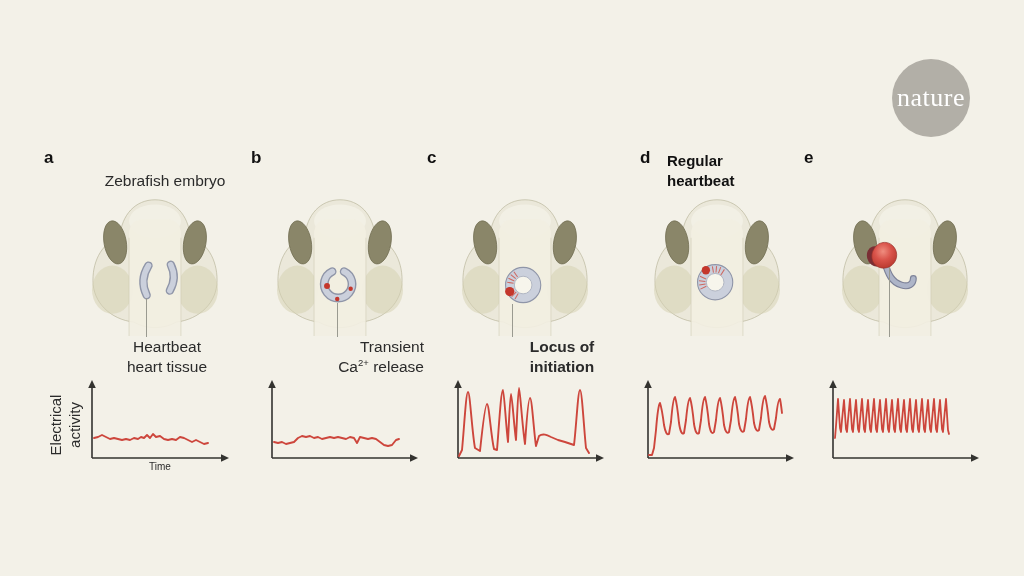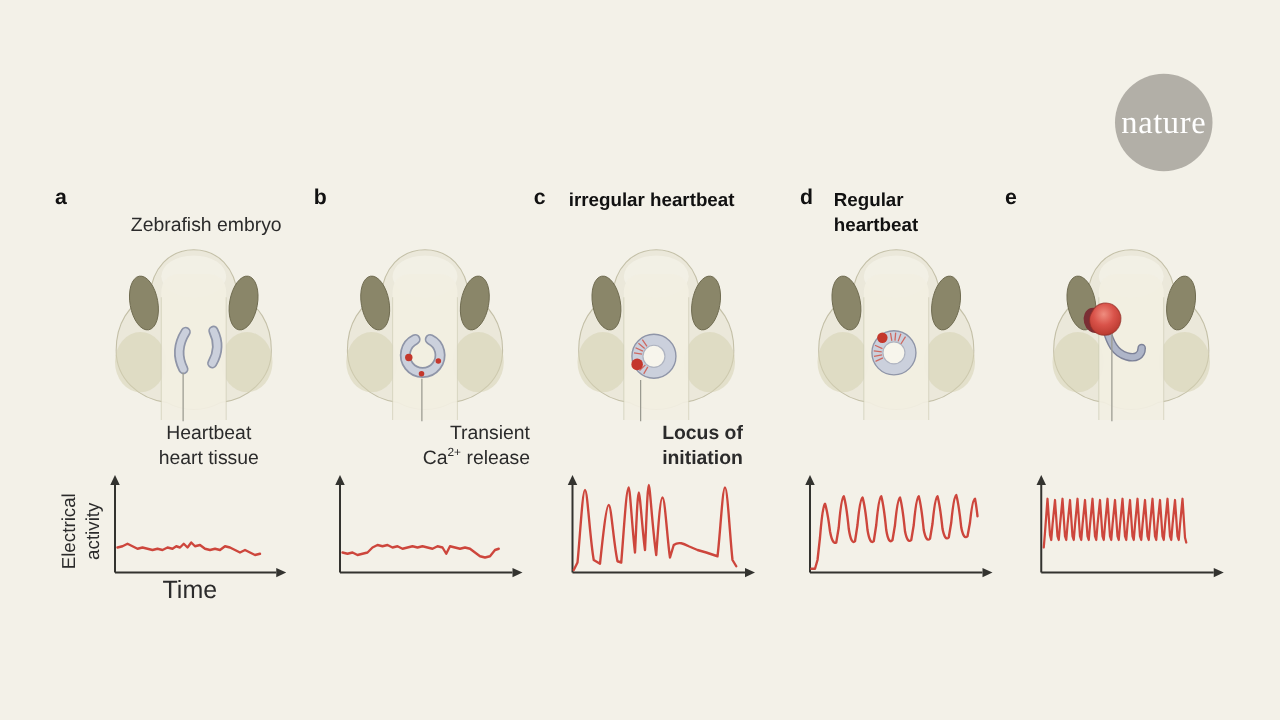--- a/index.html
+++ b/index.html
@@ -13,21 +13,21 @@
   .panel-letter{font-size:17px;font-weight:bold;color:#111;}
   .panel-title{font-size:15px;font-weight:bold;line-height:20px;color:#111;}
   .panel-subtitle{font-size:15.5px;color:#2b2b2b;text-align:center;}
   .pointer-label{font-size:15.5px;line-height:19.5px;color:#2b2b2b;text-align:center;}
   .pointer-label sup{font-size:9.5px;vertical-align:super;line-height:0;}
   .pointer-line{width:1.5px;background:#9a9a90;}
   .rot-label{
     transform:rotate(-90deg);
     font-size:15px;line-height:19px;color:#2b2b2b;text-align:center;
   }
-  .time-label{font-size:20px;color:#2b2b2b;text-align:left;}
+  .time-label{font-size:10px;color:#2b2b2b;text-align:center;}
   .logo-circle{
     width:78px;height:78px;border-radius:50%;background:#b2afa7;
     display:flex;align-items:center;justify-content:center;
   }
   .logo-text{
     font-family:"Liberation Serif",serif;font-size:26px;color:#ffffff;
     letter-spacing:.5px;
   }
   svg{display:block;}
 </style>
@@ -42,21 +42,20 @@
 
   <span class="abs panel-letter" style="left:44px;top:148px;">a</span>
   <span class="abs panel-letter" style="left:251px;top:148px;">b</span>
   <span class="abs panel-letter" style="left:427px;top:148px;">c</span>
   <span class="abs panel-letter" style="left:640px;top:148px;">d</span>
   <span class="abs panel-letter" style="left:804px;top:148px;">e</span>
 
   <div class="abs panel-subtitle" style="left:90px;top:172px;width:150px;">Zebrafish embryo</div>
 
   <div class="abs panel-title" style="left:455px;top:151px;">
-    <div>irregular heartbeat</div>
   </div>
   <div class="abs panel-title" style="left:667px;top:151px;">
     <div>Regular</div>
     <div>heartbeat</div>
   </div>
 
   <svg class="abs" style="left:90px;top:197px;" width="130" height="139" viewBox="0 0 140 150">
     <path d="M70,3 C91,3 106,19 108,43 C126,49 137,67 137,90 C137,114 118,132 93,135 C86,139 78,141 70,141 C62,141 54,139 47,135 C22,132 3,114 3,90 C3,67 14,49 32,43 C34,19 49,3 70,3 Z" fill="#ebe8da" stroke="#b0ad8f" stroke-width="0.9" stroke-opacity="0.7"></path>
     <ellipse cx="24" cy="100" rx="22" ry="26" fill="#d6d2b3" opacity="0.55"></ellipse>
     <ellipse cx="116" cy="100" rx="22" ry="26" fill="#d6d2b3" opacity="0.55"></ellipse>

